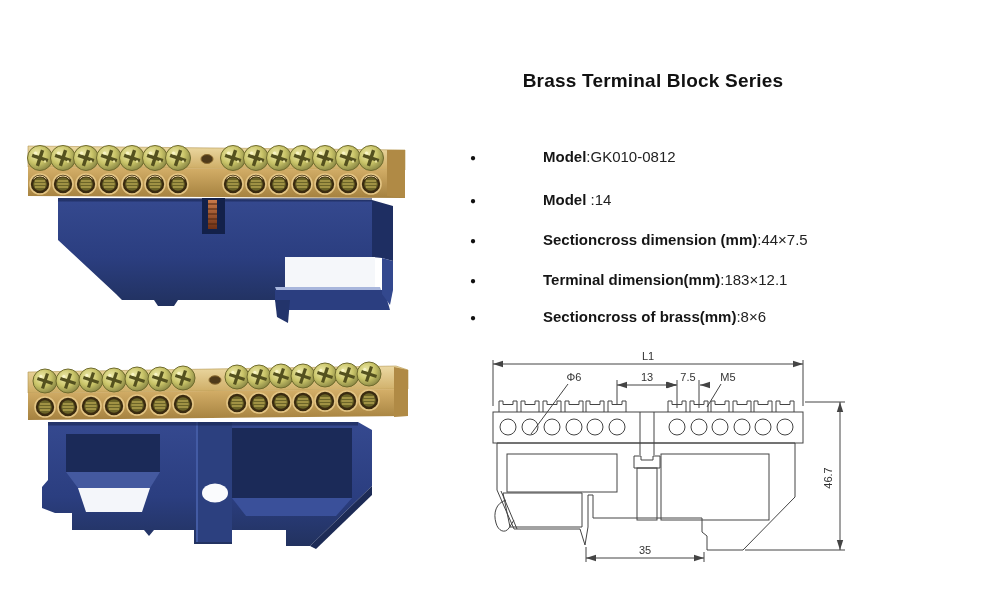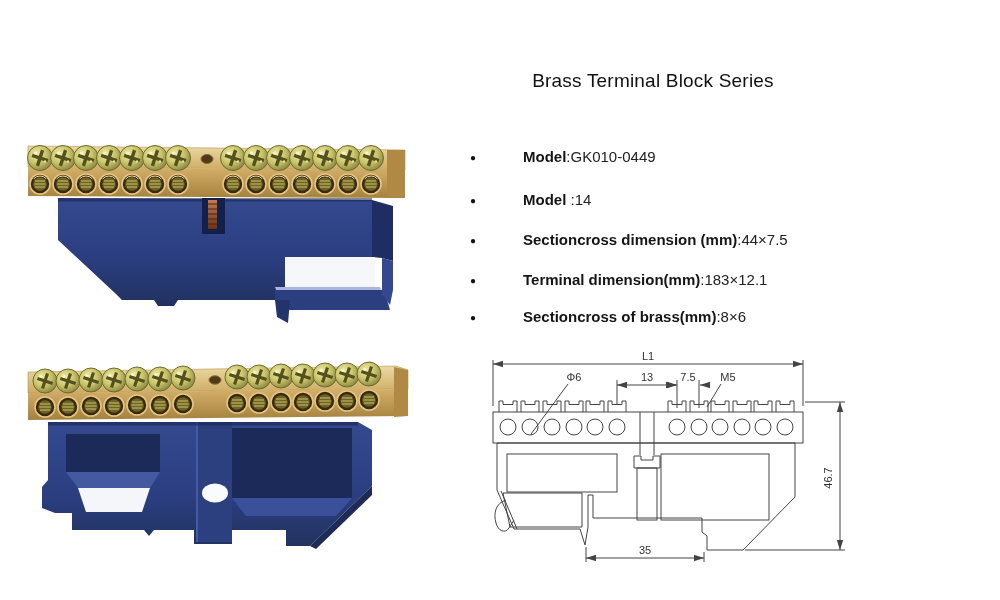--- a/index.html
+++ b/index.html
@@ -4,55 +4,55 @@
 <style>
   html,body{margin:0;padding:0;}
   body{
     width:1000px;height:600px;position:relative;overflow:hidden;
     background:#ffffff;
     font-family:"Liberation Sans", sans-serif;
     color:#1a1a1a;
   }
   .page-title{
     position:absolute;left:438px;top:70px;width:430px;
-    text-align:center;font-size:19px;font-weight:400;color:#111;
+    text-align:center;font-size:19px;font-weight:700;color:#111;
     letter-spacing:.2px;
   }
   ul.spec-list{
     position:absolute;left:468px;top:146px;width:480px;
     list-style:none;margin:0;padding:0;
   }
   ul.spec-list li{
     position:relative;padding-left:55px;line-height:22px;font-size:15px;
     white-space:nowrap;
   }
   ul.spec-list li:nth-child(1){margin-bottom:21px;}
   ul.spec-list li:nth-child(2){margin-bottom:18px;}
   ul.spec-list li:nth-child(3){margin-bottom:18px;}
   ul.spec-list li:nth-child(4){margin-bottom:15px;}
   .blt{
     position:absolute;left:2px;top:1px;font-size:10px;color:#111;
   }
-  .lbl{font-weight:700;color:#151515;}
+  .lbl{font-weight:700;color:#151515;margin-left:20px;}
   .sep,.val{font-weight:400;color:#222;white-space:pre;}
   .photo{position:absolute;}
   .photo1{left:18px;top:134px;width:425px;height:205px;}
   .photo2{left:18px;top:356px;width:400px;height:212px;}
   .tech-drawing{position:absolute;left:483px;top:350px;width:402px;height:245px;}
   svg{display:block;}
   .dtext{font-family:"Liberation Sans",sans-serif;font-size:11px;fill:#333;}
 </style>
 </head>
 <body>
 
 <div class="page-title">Brass Terminal Block Series</div>
 
 <ul class="spec-list">
   <li>
-    <span class="blt">●</span><span class="lbl">Model</span><span class="sep">:</span><span class="val">GK010-0449</span>
+    <span class="blt">●</span><span class="lbl">Model</span><span class="sep">:</span><span class="val">GK010-0812</span>
   </li>
   <li>
     <span class="blt">●</span><span class="lbl">Model</span><span class="sep"> :</span><span class="val">14</span>
   </li>
   <li>
     <span class="blt">●</span><span class="lbl">Sectioncross dimension (mm)</span><span class="sep">:</span><span class="val">44×7.5</span>
   </li>
   <li>
     <span class="blt">●</span><span class="lbl">Terminal dimension(mm)</span><span class="sep">:</span><span class="val">183×12.1</span>
   </li>

